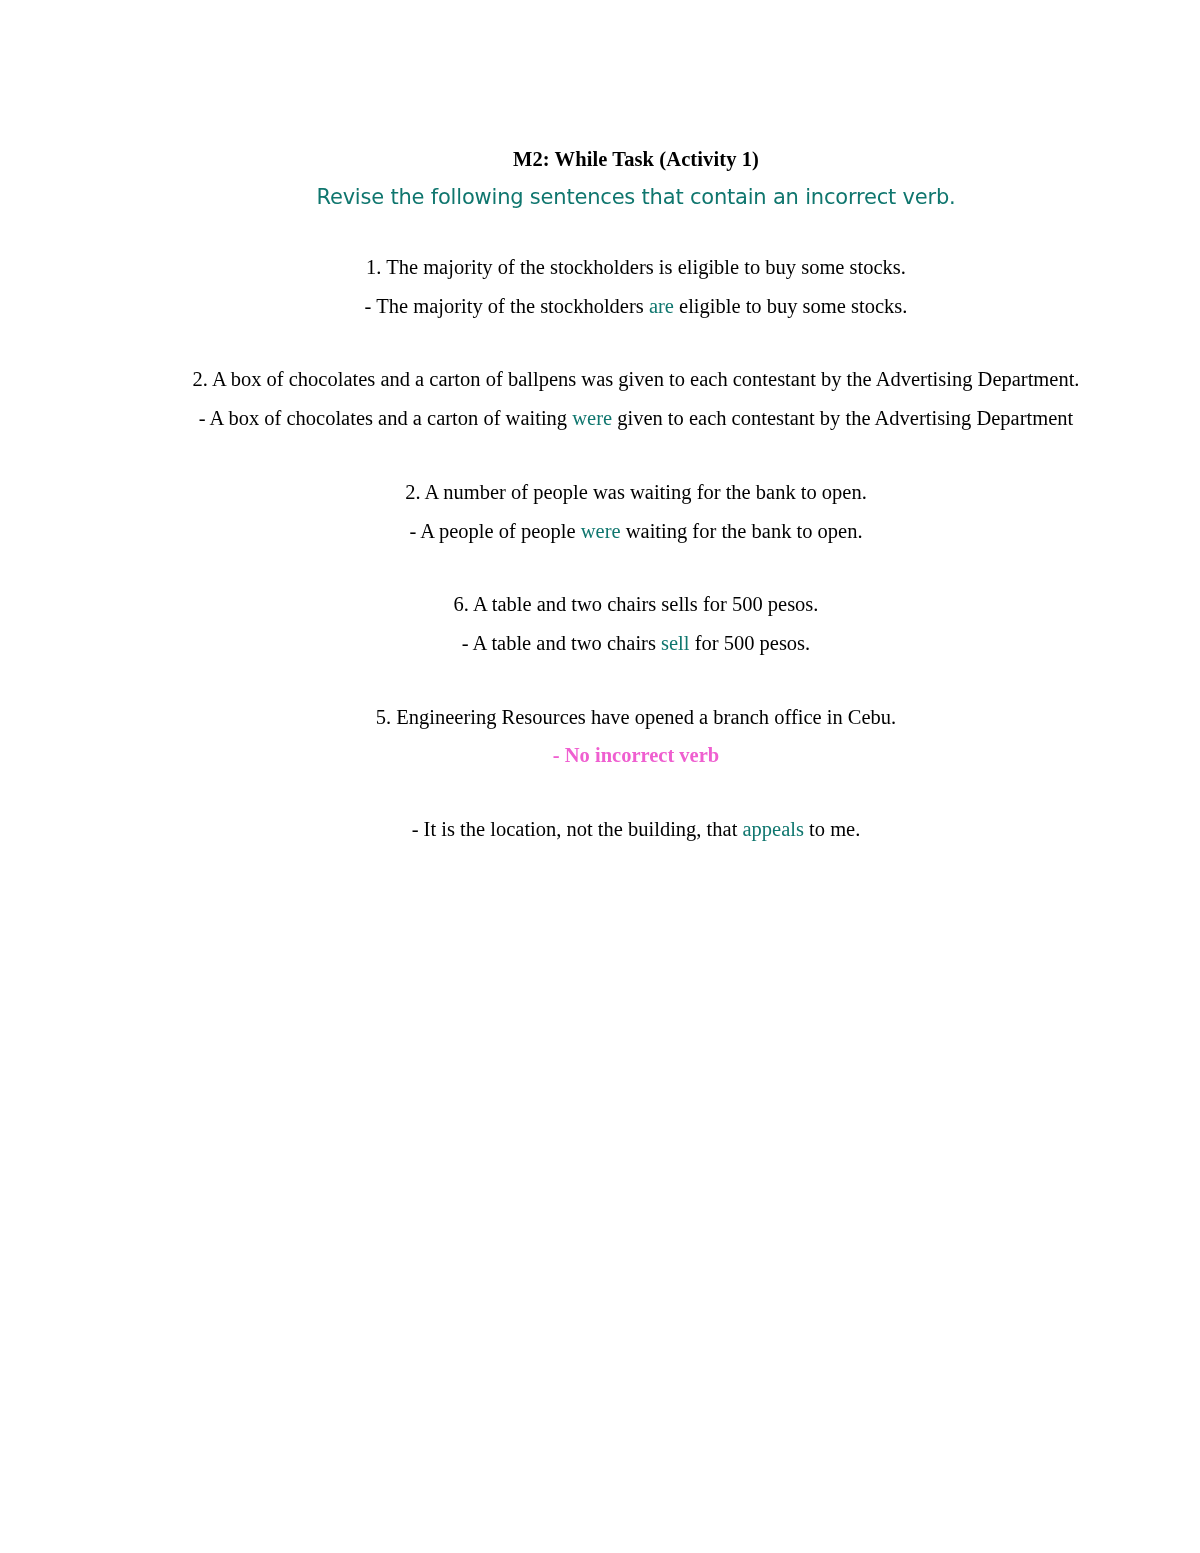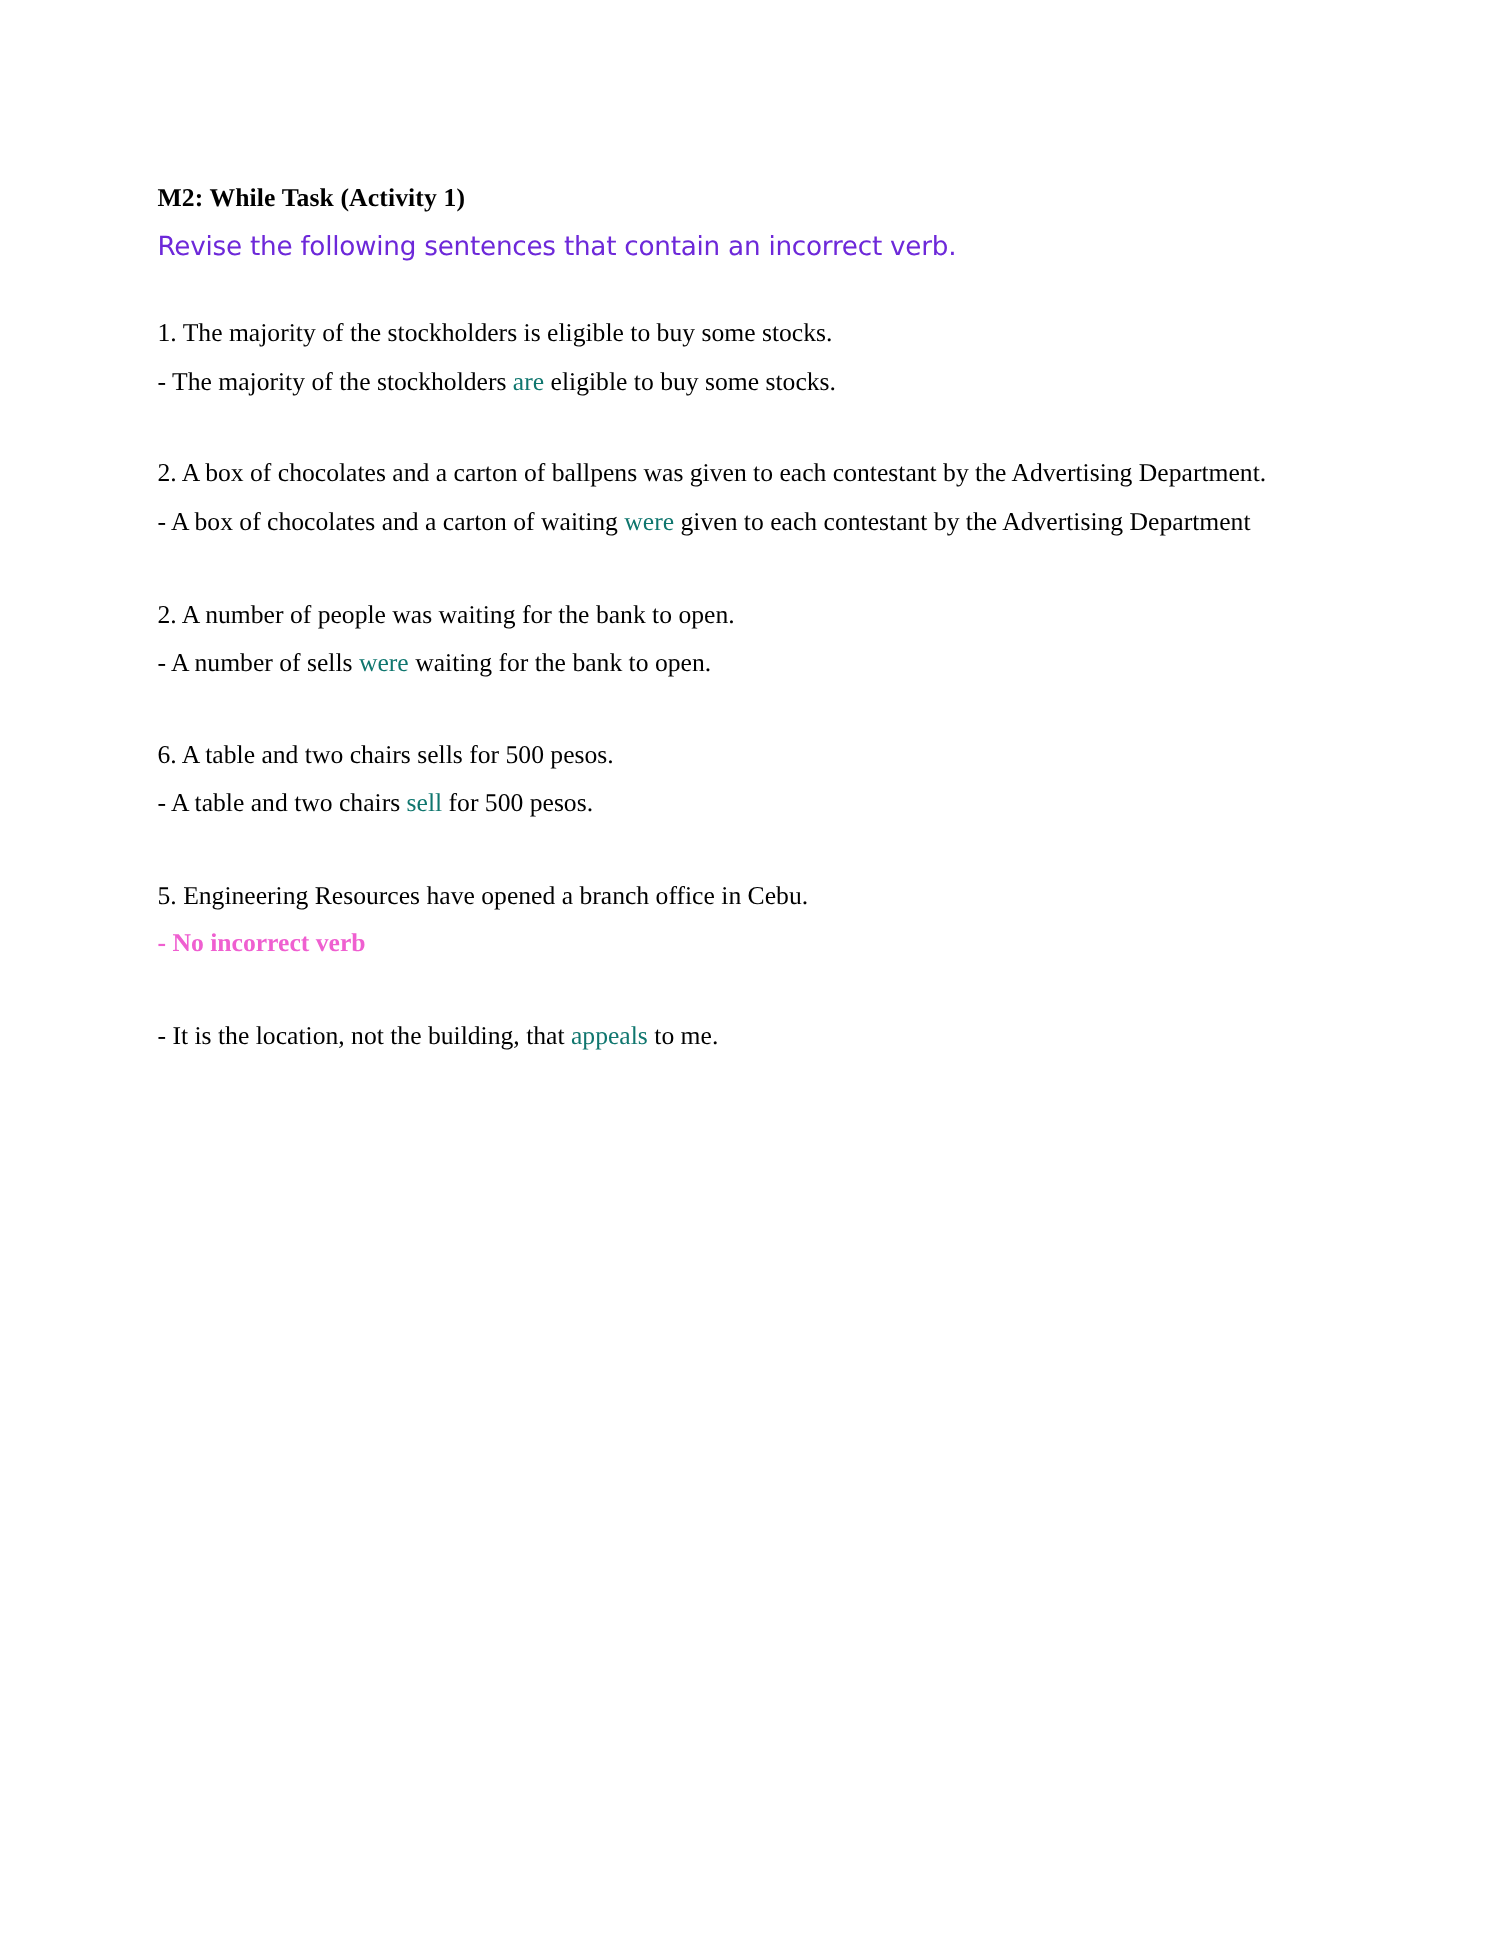--- a/index.html
+++ b/index.html
@@ -15,40 +15,41 @@
     position: relative;
     overflow: hidden;
   }
   .page {
     position: absolute;
     left: 0;
     top: 0;
     width: 1200px;
     height: 1553px;
     background: #ffffff;
+    text-align: center;
   }
   .content {
     position: absolute;
     left: 126px;
     top: 148px;
     width: 1020px;
   }
   .doc-title {
     font-family: "Liberation Serif", serif;
     font-size: 20.5px;
     font-weight: bold;
     color: #000000;
     margin: 0 0 14px 0;
     letter-spacing: 0.1px;
   }
   .doc-subtitle {
     font-family: "DejaVu Sans", sans-serif;
     font-size: 21px;
     font-weight: 400;
-    color: #6d28d9;
+    color: #0f766e;
     margin: 0 0 20px 0;
     letter-spacing: -0.2px;
   }
   .item-block {
     margin-bottom: 34px;
     margin-top: 44px;
   }
   .line {
     font-family: "Liberation Serif", serif;
     font-size: 20.5px;
@@ -82,21 +83,21 @@
       <p class="line answer"><span>- The majority of the stockholders </span><span class="corr">are</span><span> eligible to buy some stocks.</span></p>
     </div>
 
     <div class="item-block">
       <p class="line">2. A box of chocolates and a carton of ballpens was given to each contestant by the Advertising Department.</p>
       <p class="line answer"><span>- A box of chocolates and a carton of waiting </span><span class="corr">were</span><span> given to each contestant by the Advertising Department</span></p>
     </div>
 
     <div class="item-block">
       <p class="line">2. A number of people was waiting for the bank to open.</p>
-      <p class="line answer"><span>- A number of sells </span><span class="corr">were</span><span> waiting for the bank to open.</span></p>
+      <p class="line answer"><span>- A people of people </span><span class="corr">were</span><span> waiting for the bank to open.</span></p>
     </div>
 
     <div class="item-block">
       <p class="line">6. A table and two chairs sells for 500 pesos.</p>
       <p class="line answer"><span>- A table and two chairs </span><span class="corr">sell</span><span> for 500 pesos.</span></p>
     </div>
 
     <div class="item-block">
       <p class="line">5. Engineering Resources have opened a branch office in Cebu.</p>
       <p class="line answer"><span class="corr-strong">- </span><span class="corr-strong">No incorrect verb</span><span></span></p>

